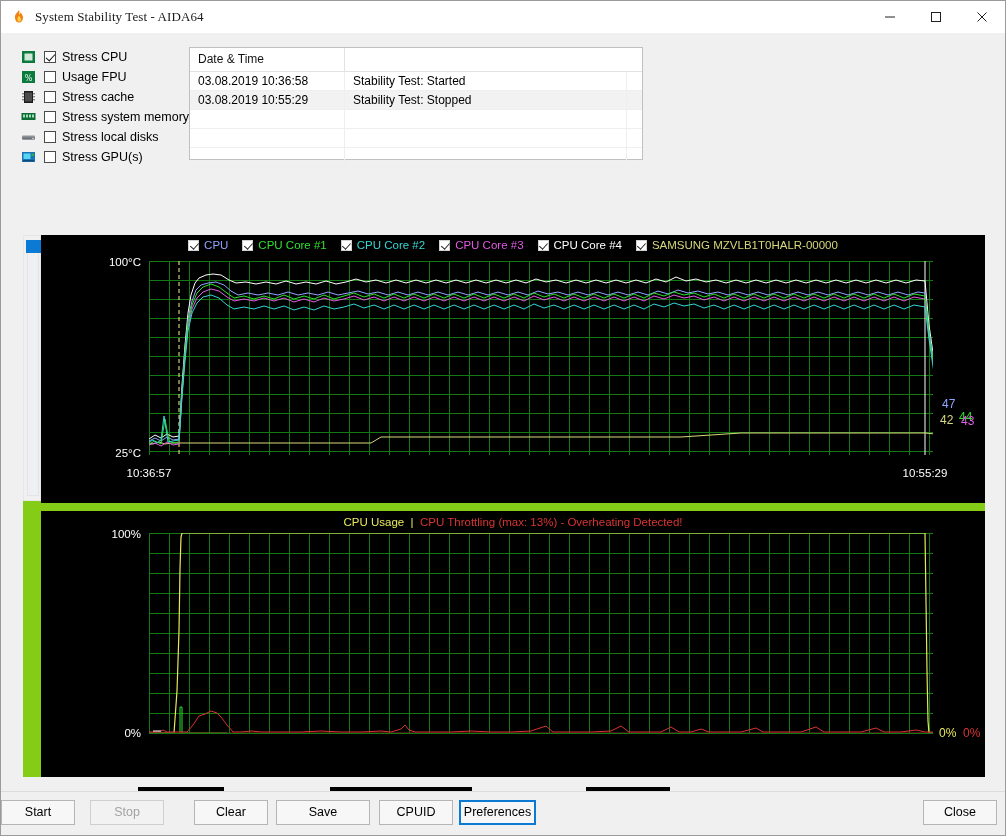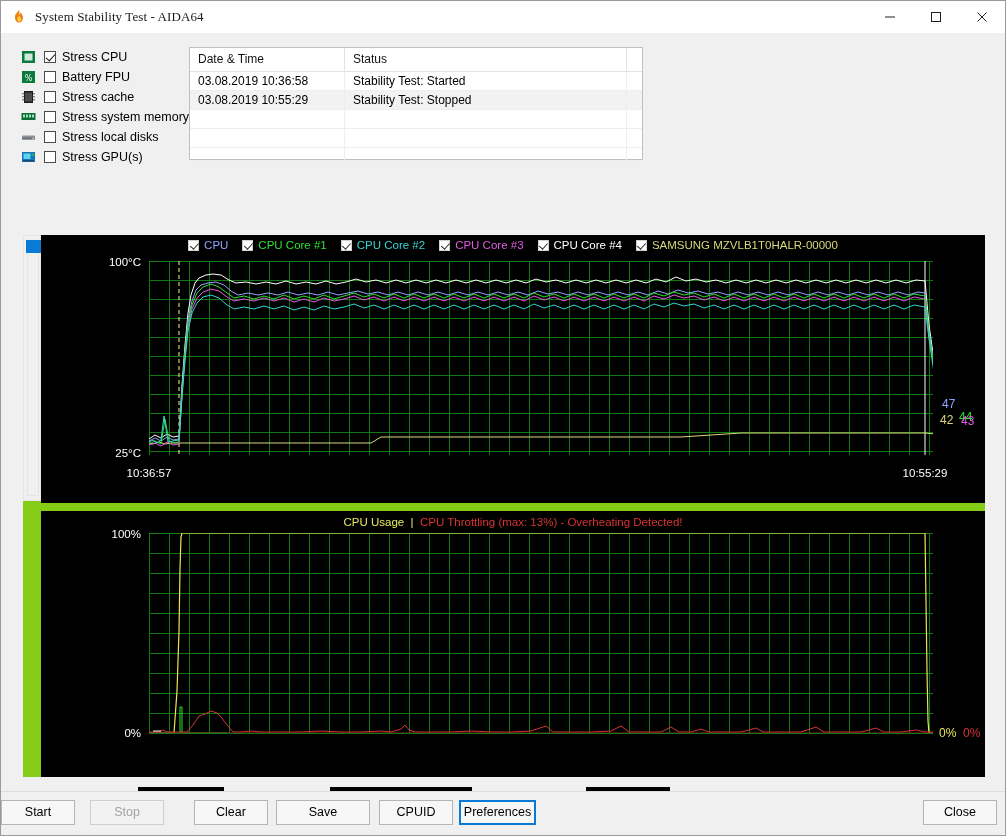--- a/index.html
+++ b/index.html
@@ -198,21 +198,21 @@
         </div>
 
         <div class="chkrow">
           <span class="glyph">
             <svg width="15" height="14" viewBox="0 0 15 14">
                 <rect x="1" y="1" width="13" height="12" fill="#0b7a3c"></rect>
                 <text x="7.5" y="10.5" font-size="8" fill="#eafaf0" text-anchor="middle" font-family="DejaVu Sans">%</text>
               </svg>
           </span>
           <span class="cb"></span>
-          <span class="chklabel">Battery FPU</span>
+          <span class="chklabel">Usage FPU</span>
         </div>
 
         <div class="chkrow">
           <span class="glyph">
             <svg width="15" height="14" viewBox="0 0 15 14">
                 <rect x="3" y="1" width="9" height="12" fill="#1b1b1b"></rect>
                 <rect x="4" y="2.5" width="7" height="9" fill="#4b4b4b"></rect>
                 <rect x="1" y="3" width="2" height="1.4" fill="#8a8a8a"></rect>
                 <rect x="1" y="6" width="2" height="1.4" fill="#8a8a8a"></rect>
                 <rect x="1" y="9" width="2" height="1.4" fill="#8a8a8a"></rect>
@@ -261,21 +261,20 @@
               </svg>
           </span>
           <span class="cb"></span>
           <span class="chklabel">Stress GPU(s)</span>
         </div>
       </div>
 
       <div class="logtable">
         <div class="log-headrow">
           <div class="log-h c1">Date &amp; Time</div>
-          <div class="log-h c2">Status</div>
         </div>
         <div class="log-row">
           <div class="log-c c1">03.08.2019 10:36:58</div>
           <div class="log-c c2">Stability Test: Started</div>
         </div>
         <div class="log-row alt">
           <div class="log-c c1">03.08.2019 10:55:29</div>
           <div class="log-c c2">Stability Test: Stopped</div>
         </div>
         <div class="log-row">

